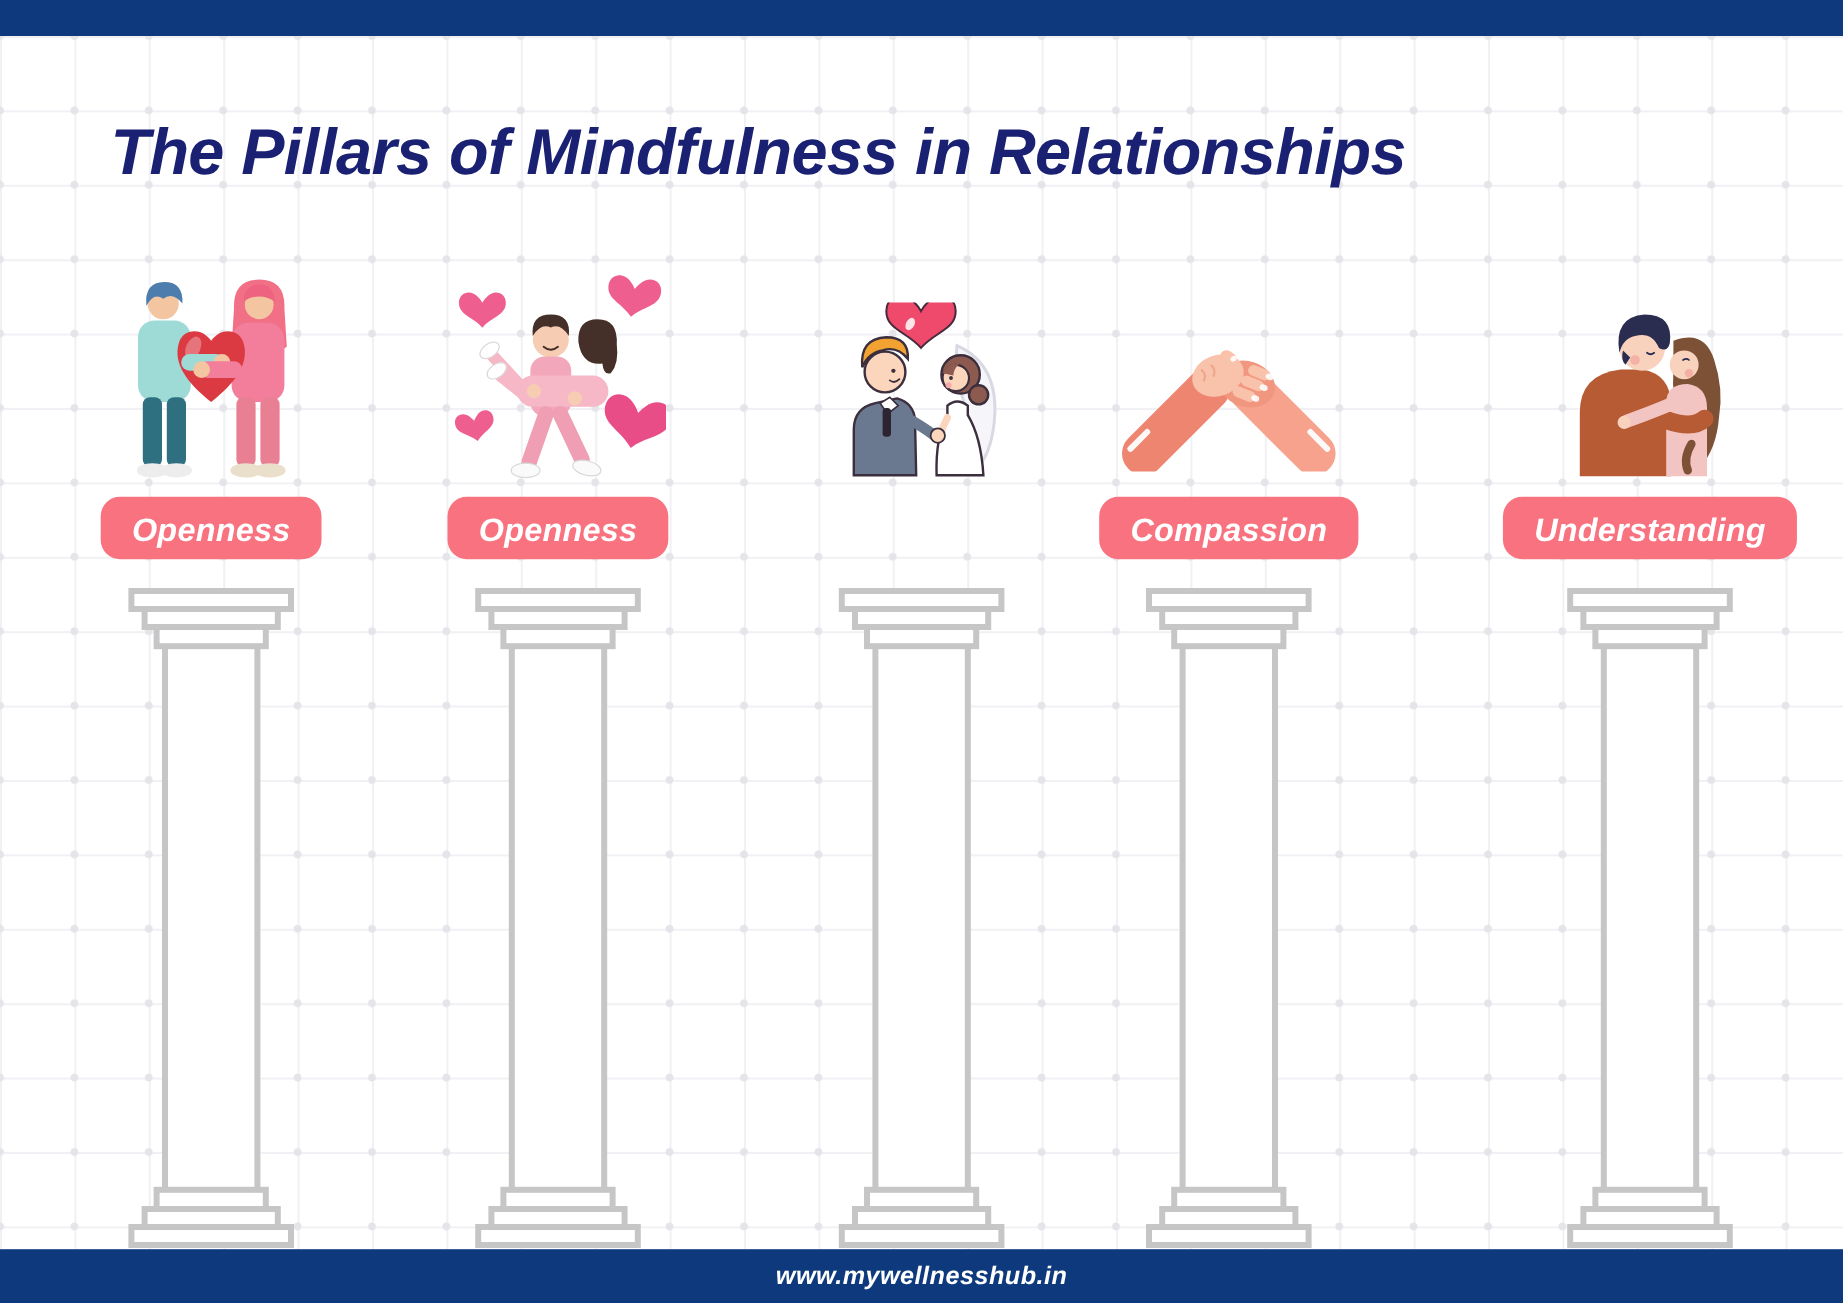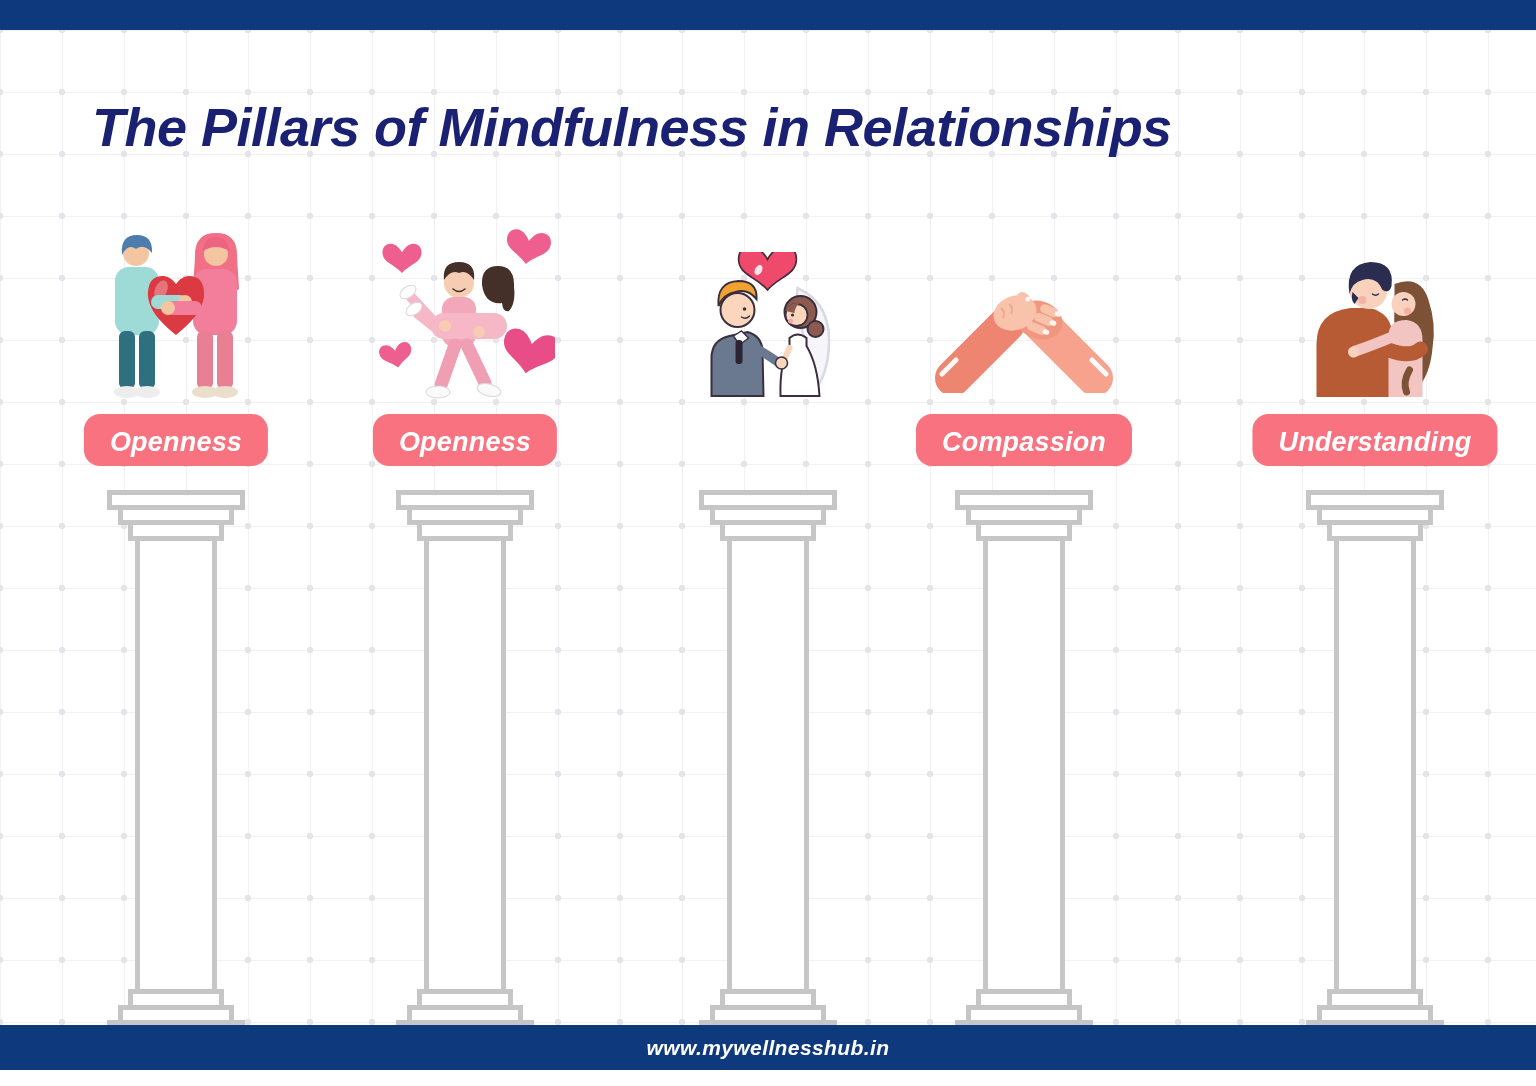--- a/index.html
+++ b/index.html
@@ -17,21 +17,21 @@
       linear-gradient(to bottom, #f1f1f5 1.5px, rgba(255,255,255,0) 1.5px);
     background-size:62px 62px, 62px 62px, 62px 62px;
     background-position:-31px -31px, 0 0, 0 0;
   }
 
   .top-bar {
     position:absolute; top:0; left:0; width:100%; height:30px;
     background:#0e3a7d;
   }
   .bottom-bar {
-    position:absolute; bottom:16px; left:0; width:100%; height:45px;
+    position:absolute; bottom:0; left:0; width:100%; height:45px;
     background:#0e3a7d; display:flex; align-items:center; justify-content:center;
   }
   .footer-url {
     color:#ffffff; font-weight:bold; font-size:21px; letter-spacing:.4px;
   }
 
   .page-title {
     position:absolute; left:92px; top:96px;
     font-size:54px; font-weight:bold; color:#1a2173; letter-spacing:-.5px;
     white-space:nowrap;

